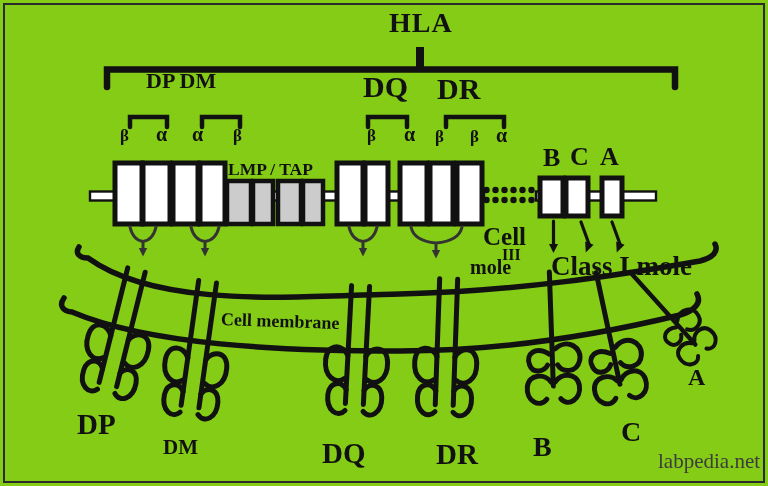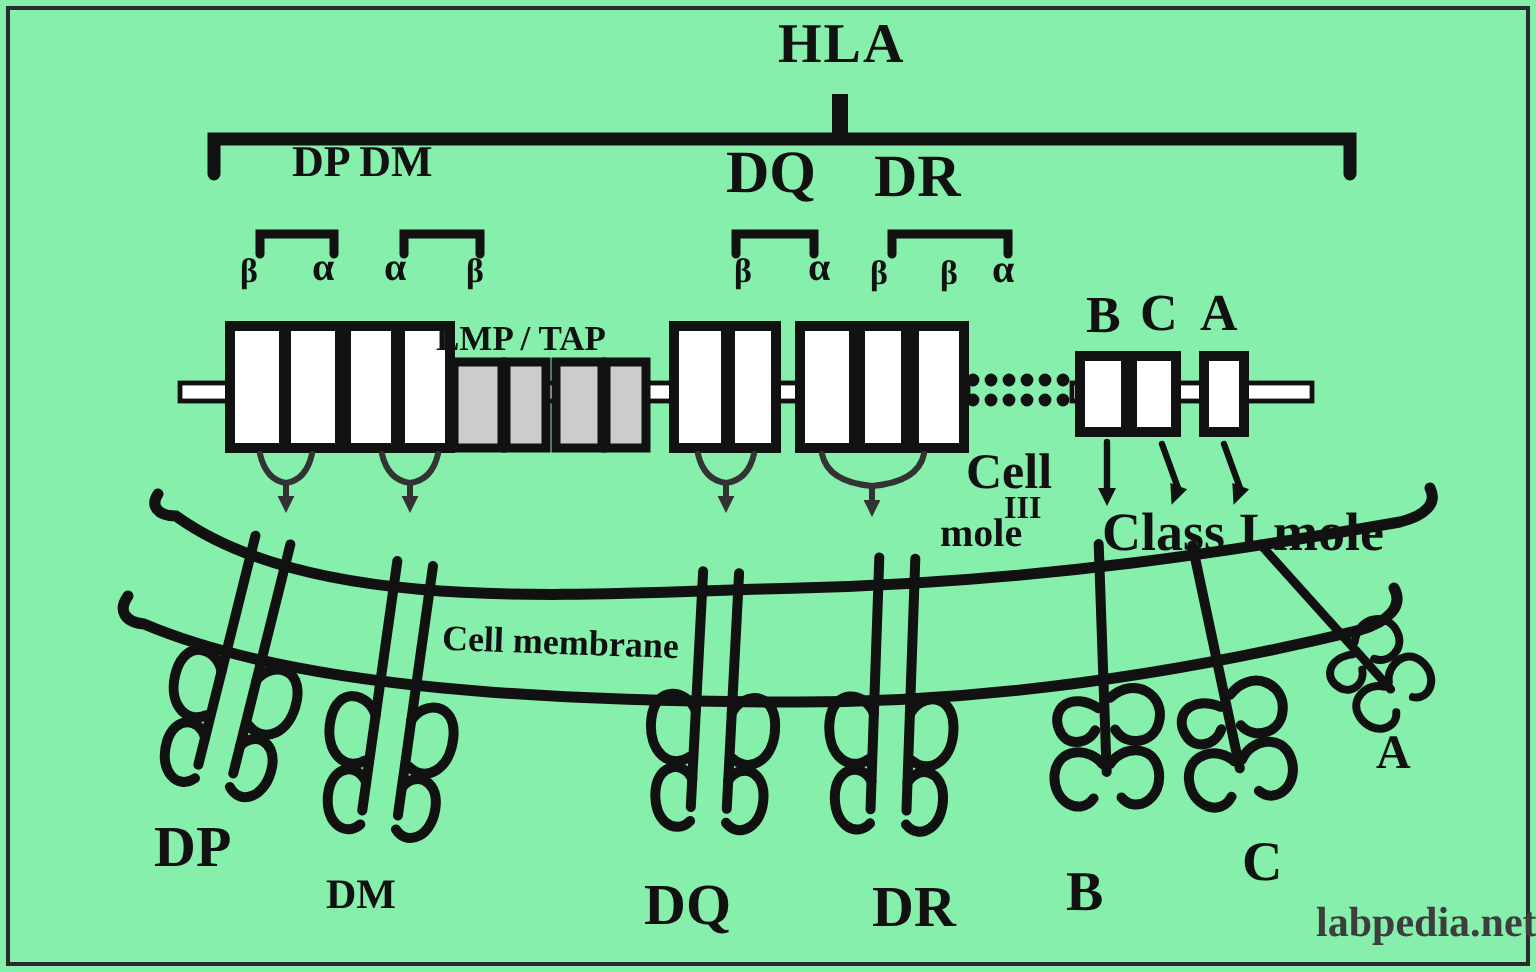--- a/index.html
+++ b/index.html
@@ -1,31 +1,31 @@
 <!DOCTYPE html>
 <html><head>
 <meta charset="utf-8">
 <style>
   html,body{margin:0;padding:0;background:#fff;}
   .stage{
-    position:relative;width:768px;height:486px;background:#86efac;
+    position:relative;width:768px;height:486px;background:#84cc16;
     font-family:"Liberation Serif",serif;overflow:hidden;
   }
   .frame{
     position:absolute;left:3px;top:3px;right:3px;bottom:3px;
     border:2px solid #2b2b2b;pointer-events:none;
   }
   svg.layer{position:absolute;left:0;top:0;width:768px;height:486px;}
   .txt{
     position:absolute;color:#111;font-weight:bold;line-height:1;
     white-space:nowrap;font-family:"Liberation Serif",serif;
   }
   .gk{font-size:17px;}
   .gka{font-size:20px;}
-  .wm{font-weight:bold;color:#3d3d3d;}
+  .wm{font-weight:normal;color:#3d3d3d;}
   .ink{stroke:#111;fill:none;stroke-linecap:round;}
 </style>
 </head>
 <body>
 
 <div class="stage">
   <div class="frame"></div>
 
   <svg class="layer" viewBox="0 0 768 486">
     <defs>
@@ -169,21 +169,21 @@
   <div class="txt gk" style="left:120px;top:127px">β</div>
   <div class="txt gka" style="left:156px;top:124px">α</div>
   <div class="txt gka" style="left:192px;top:124px">α</div>
   <div class="txt gk" style="left:233px;top:127px">β</div>
   <div class="txt gk" style="left:367px;top:127px">β</div>
   <div class="txt gka" style="left:404px;top:124px">α</div>
   <div class="txt gk" style="left:435px;top:128px">β</div>
   <div class="txt gk" style="left:470px;top:128px">β</div>
   <div class="txt gka" style="left:496px;top:125px">α</div>
 
-  <div class="txt" style="left:218px;top:161px;font-size:17.5px">LMP / TAP</div>
+  <div class="txt" style="left:228px;top:161px;font-size:17.5px">LMP / TAP</div>
 
   <div class="txt" style="left:543px;top:145px;font-size:26px">B</div>
   <div class="txt" style="left:570px;top:144px;font-size:26px">C</div>
   <div class="txt" style="left:600px;top:144px;font-size:26px">A</div>
 
   <div class="txt" style="left:483px;top:224px;font-size:25px">Cell</div>
   <div class="txt" style="left:502px;top:247px;font-size:16px">III</div>
   <div class="txt" style="left:470px;top:257px;font-size:20px">mole</div>
   <div class="txt" style="left:551px;top:253px;font-size:27px">Class I mole</div>
 

